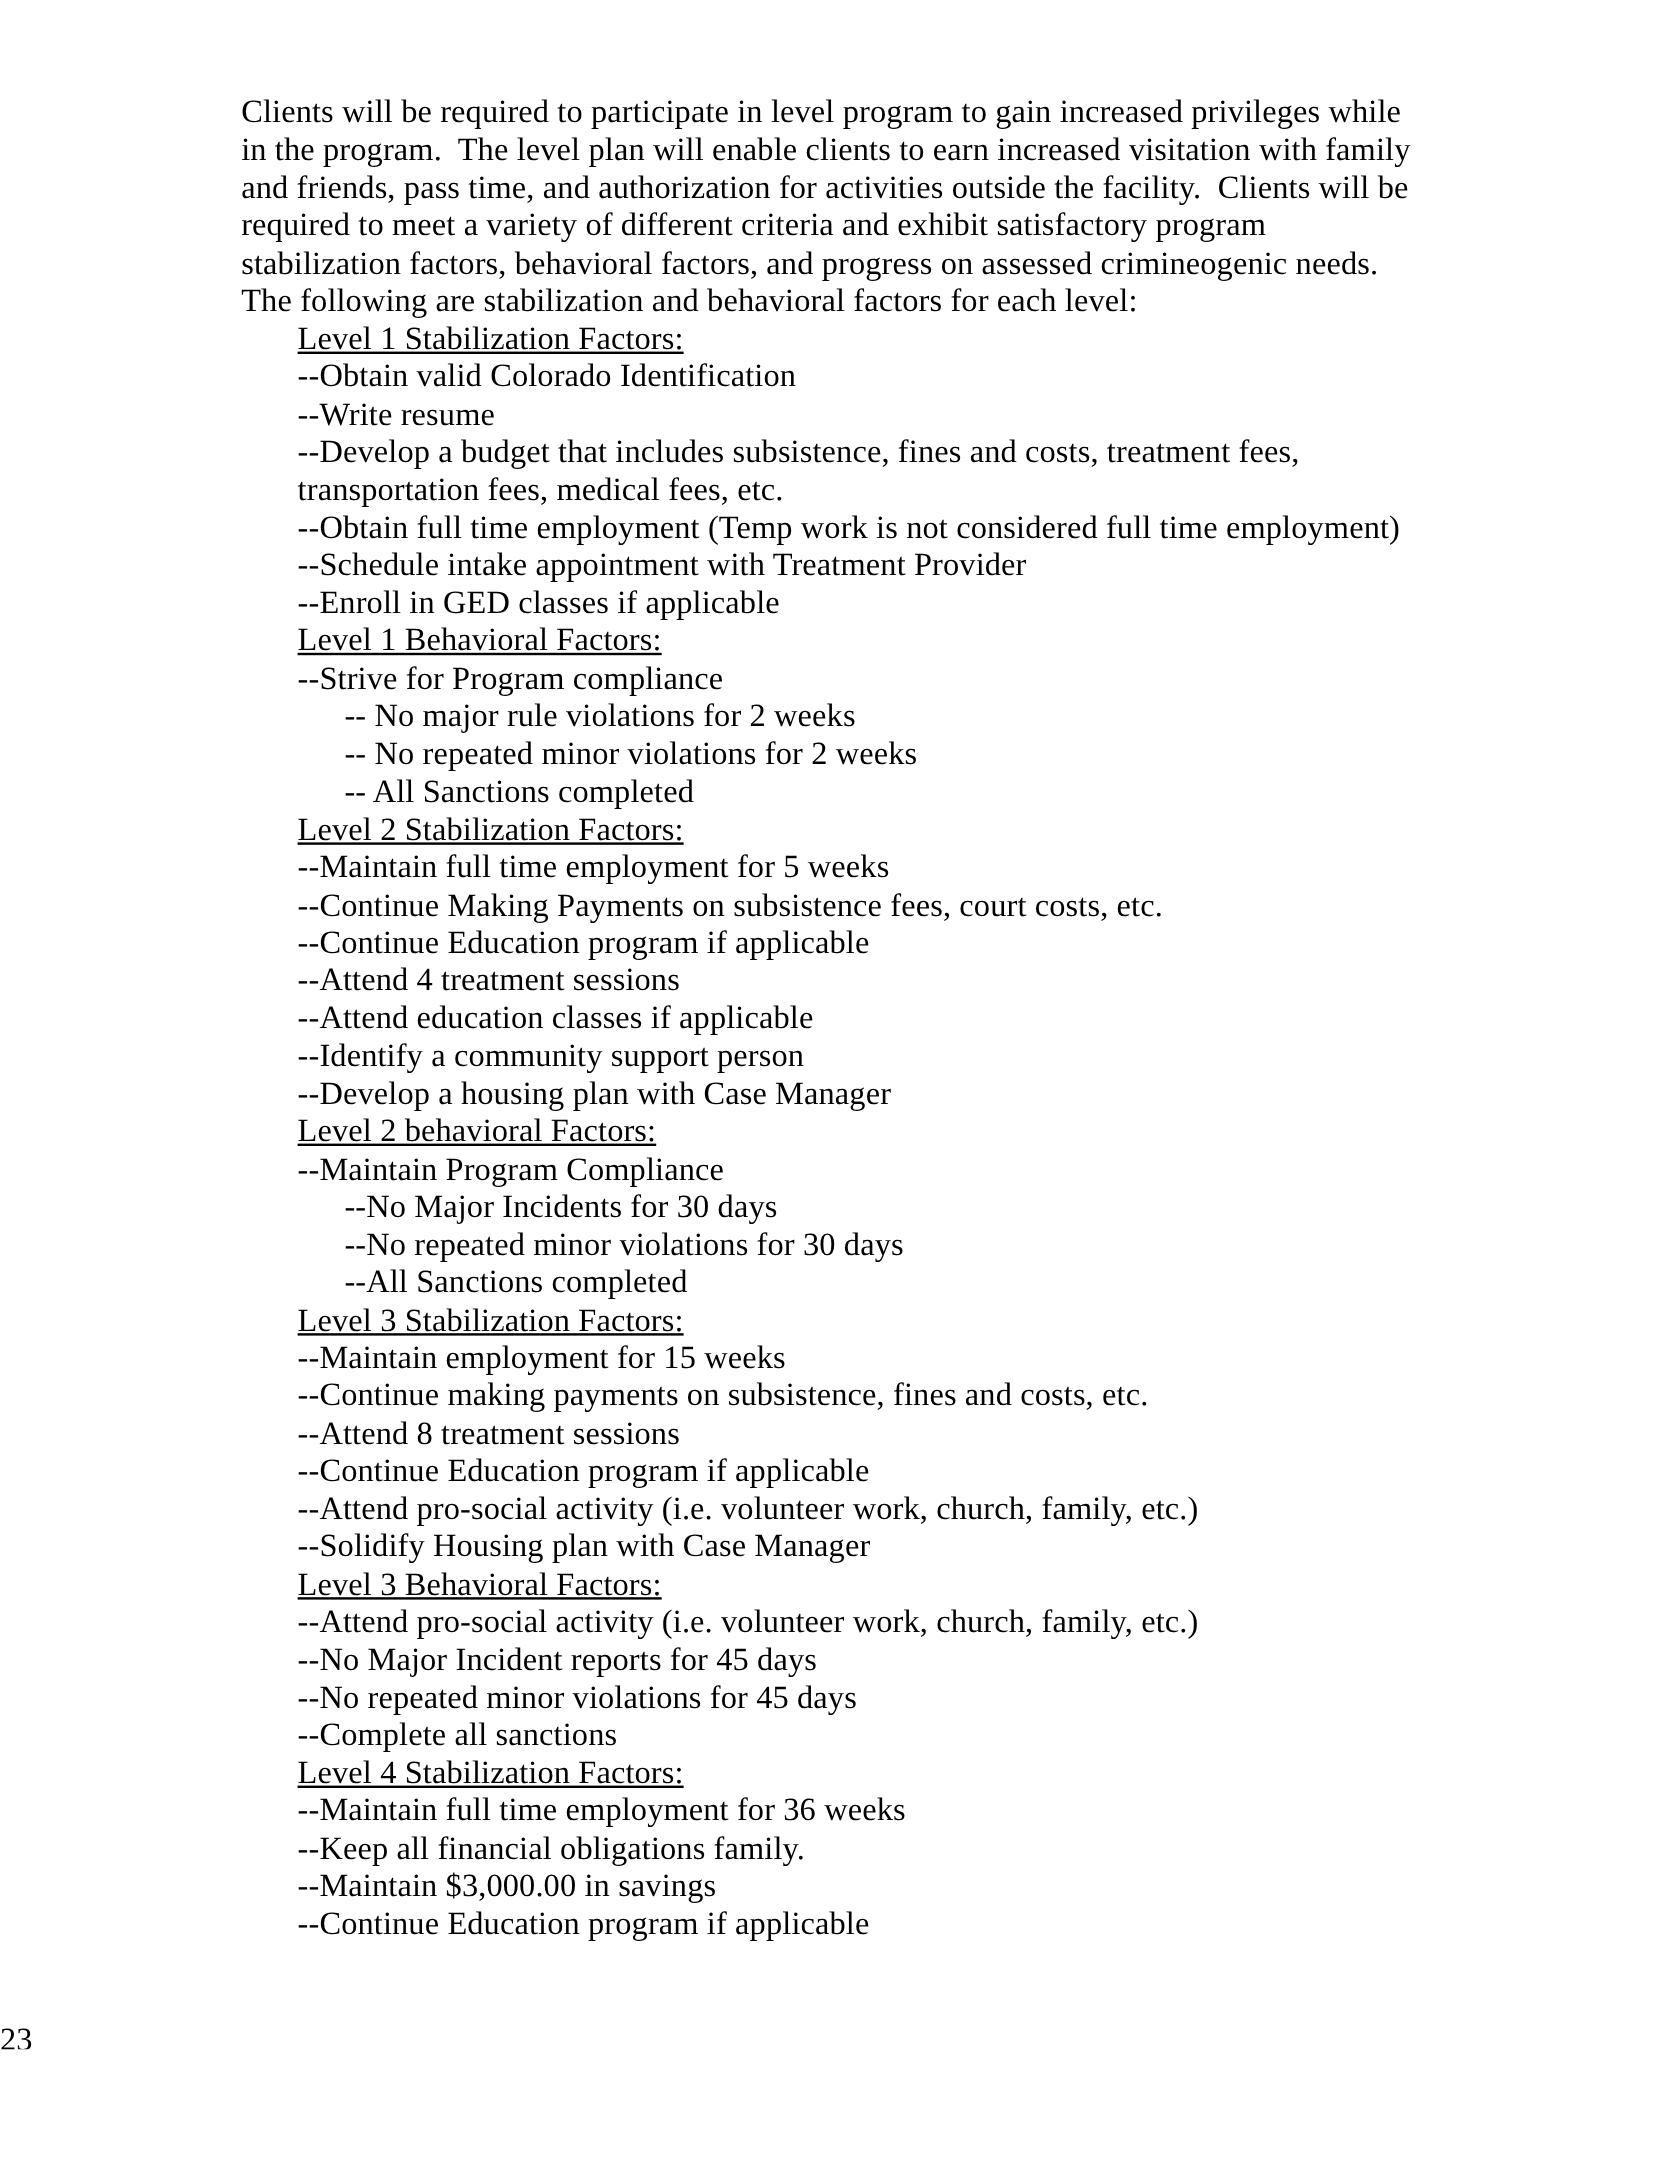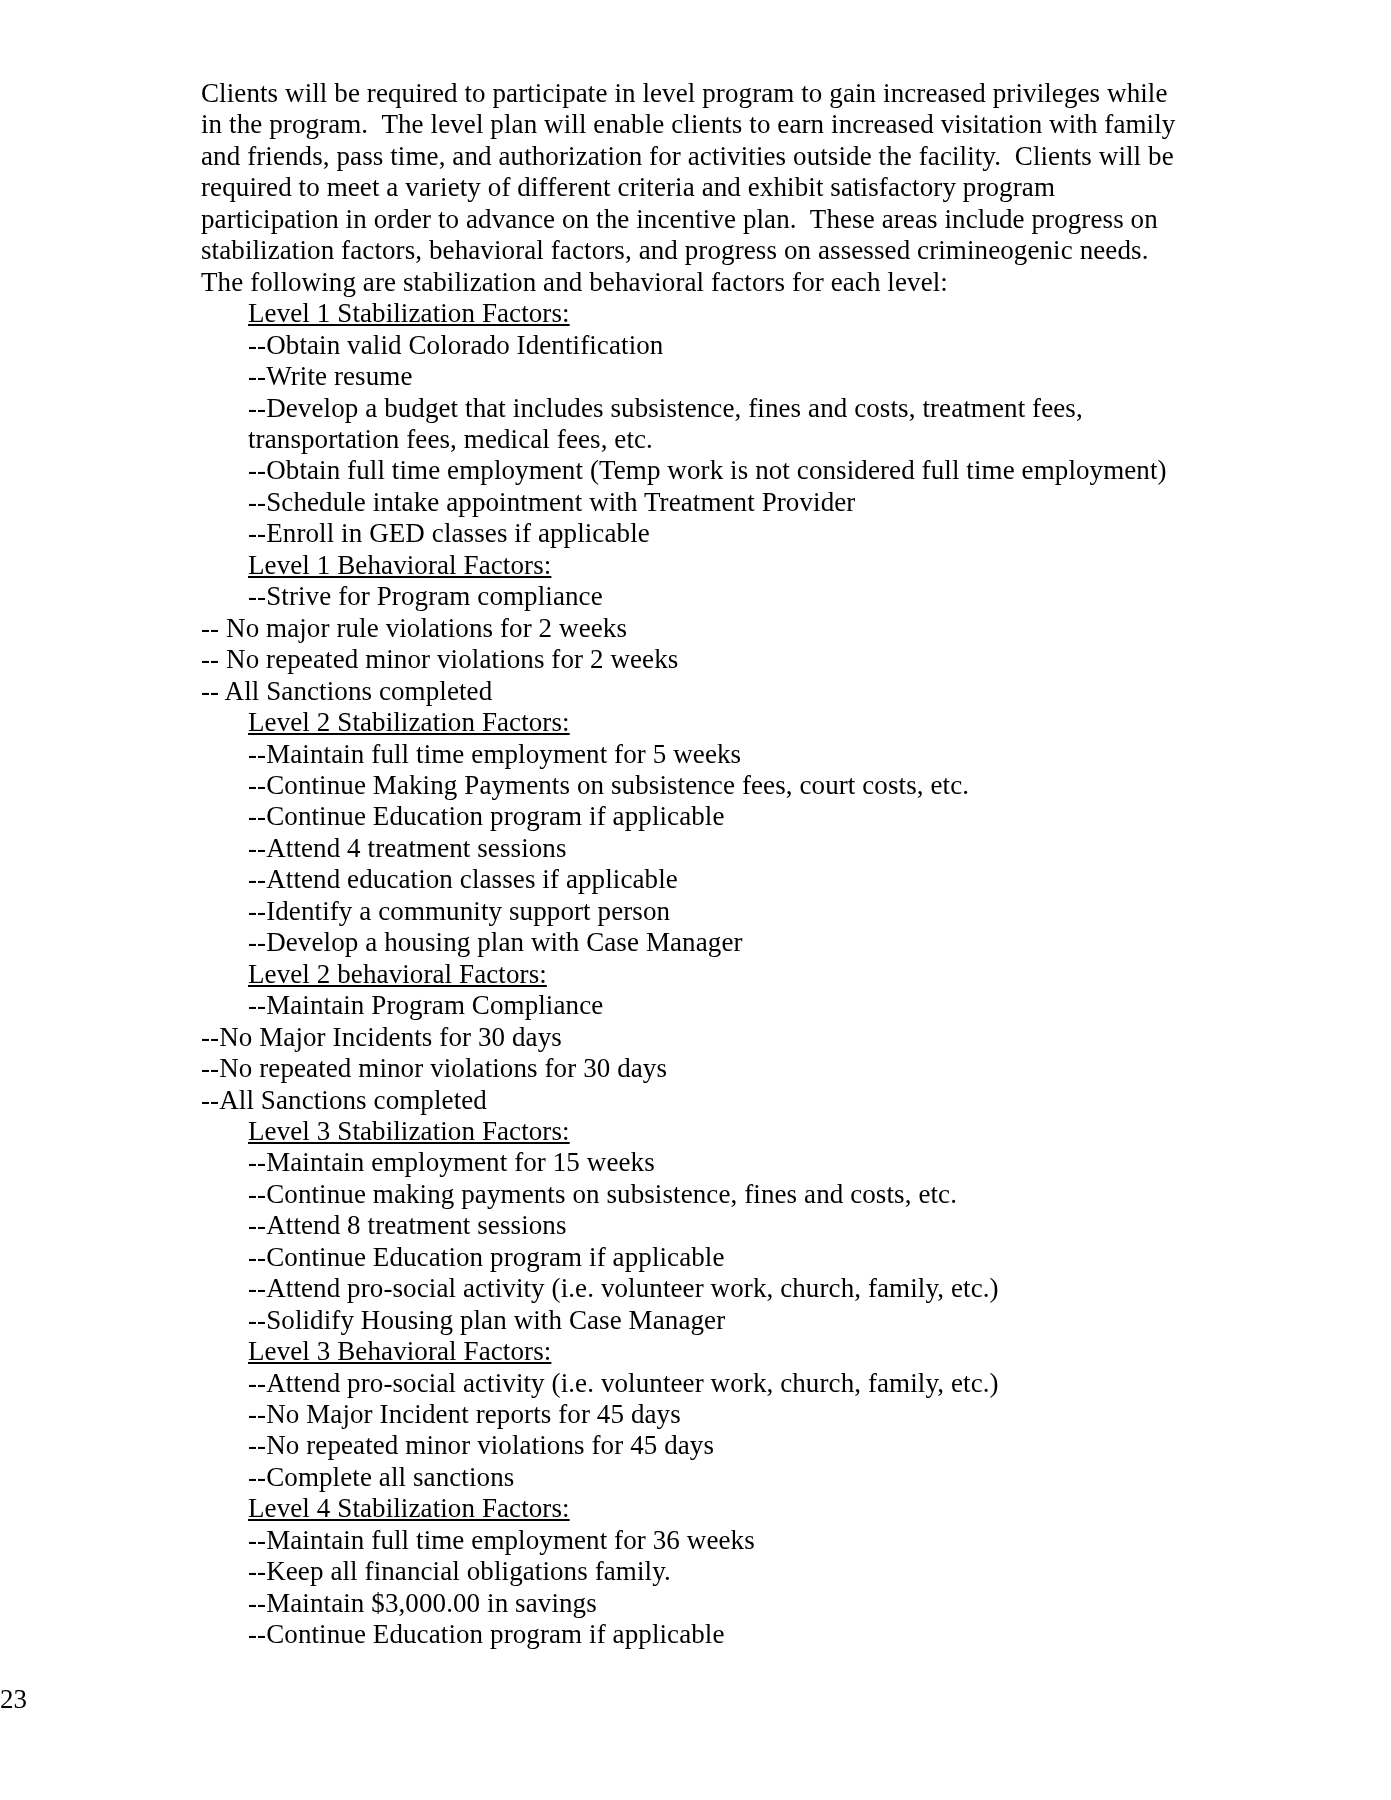--- a/index.html
+++ b/index.html
@@ -23,42 +23,41 @@
     width: 1000px;
   }
   .line {
     font-size: 27px;
     line-height: 31.45px;
     white-space: pre;
     letter-spacing: 0.1px;
   }
   .ind0 { margin-left: 0; }
   .ind1 { margin-left: 47px; }
-  .ind2 { }
+  .ind2 { margin-left: 86px; }
   .heading { text-decoration: underline; }
   .page-number {
     position: absolute;
     top: 1684px;
     left: 0;
     width: 1391px;
     text-align: left;
     font-size: 27px;
     line-height: 31.45px;
   }
 </style>
 </head>
 <body>
 
 <div class="page">
   <div class="doc-body">
       <div class="line ind0">Clients will be required to participate in level program to gain increased privileges while</div>
       <div class="line ind0">in the program.  The level plan will enable clients to earn increased visitation with family</div>
       <div class="line ind0">and friends, pass time, and authorization for activities outside the facility.  Clients will be</div>
       <div class="line ind0">required to meet a variety of different criteria and exhibit satisfactory program</div>
-      <div class="line ind0">participation in order to advance on the incentive plan.  These areas include progress on</div>
       <div class="line ind0">stabilization factors, behavioral factors, and progress on assessed crimineogenic needs.</div>
       <div class="line ind0">The following are stabilization and behavioral factors for each level:</div>
       <div class="line ind1 heading">Level 1 Stabilization Factors:</div>
       <div class="line ind1">--Obtain valid Colorado Identification</div>
       <div class="line ind1">--Write resume</div>
       <div class="line ind1">--Develop a budget that includes subsistence, fines and costs, treatment fees,</div>
       <div class="line ind1">transportation fees, medical fees, etc.</div>
       <div class="line ind1">--Obtain full time employment (Temp work is not considered full time employment)</div>
       <div class="line ind1">--Schedule intake appointment with Treatment Provider</div>
       <div class="line ind1">--Enroll in GED classes if applicable</div>

